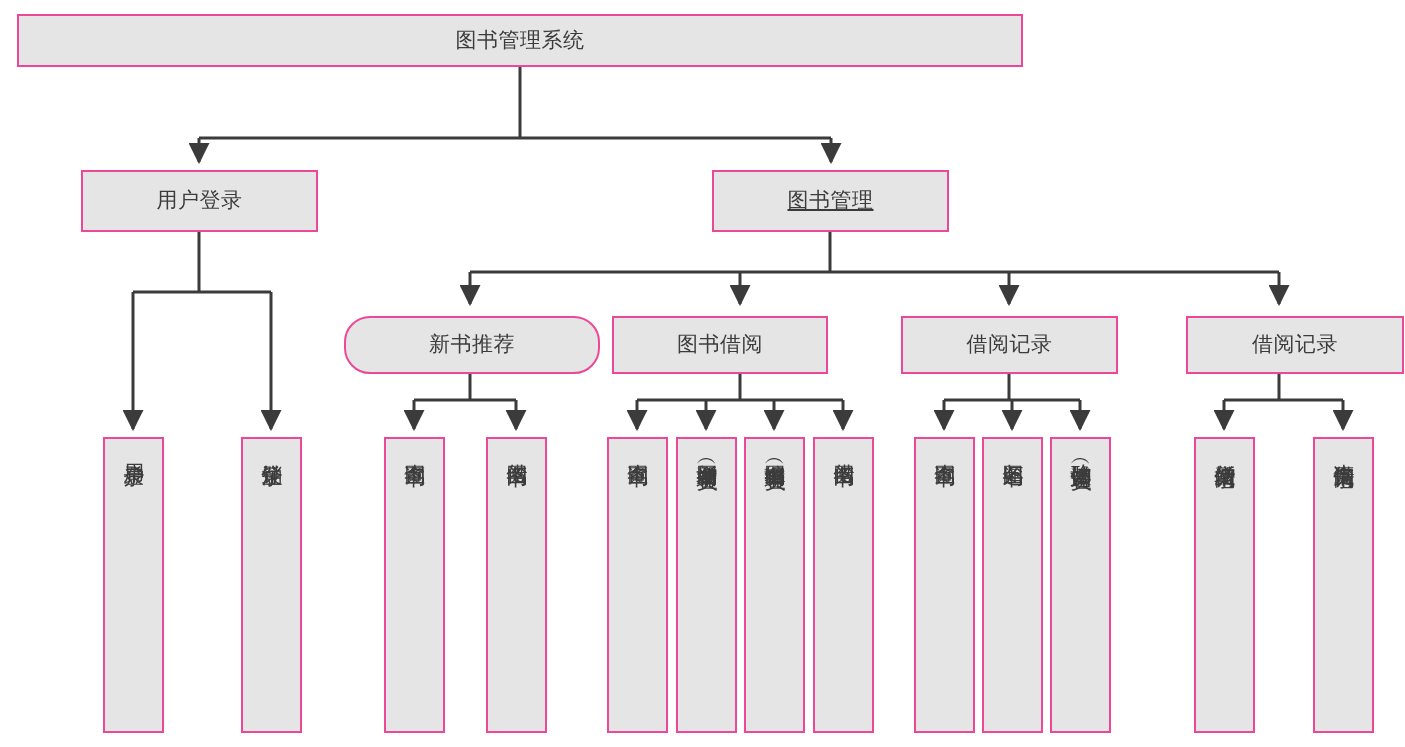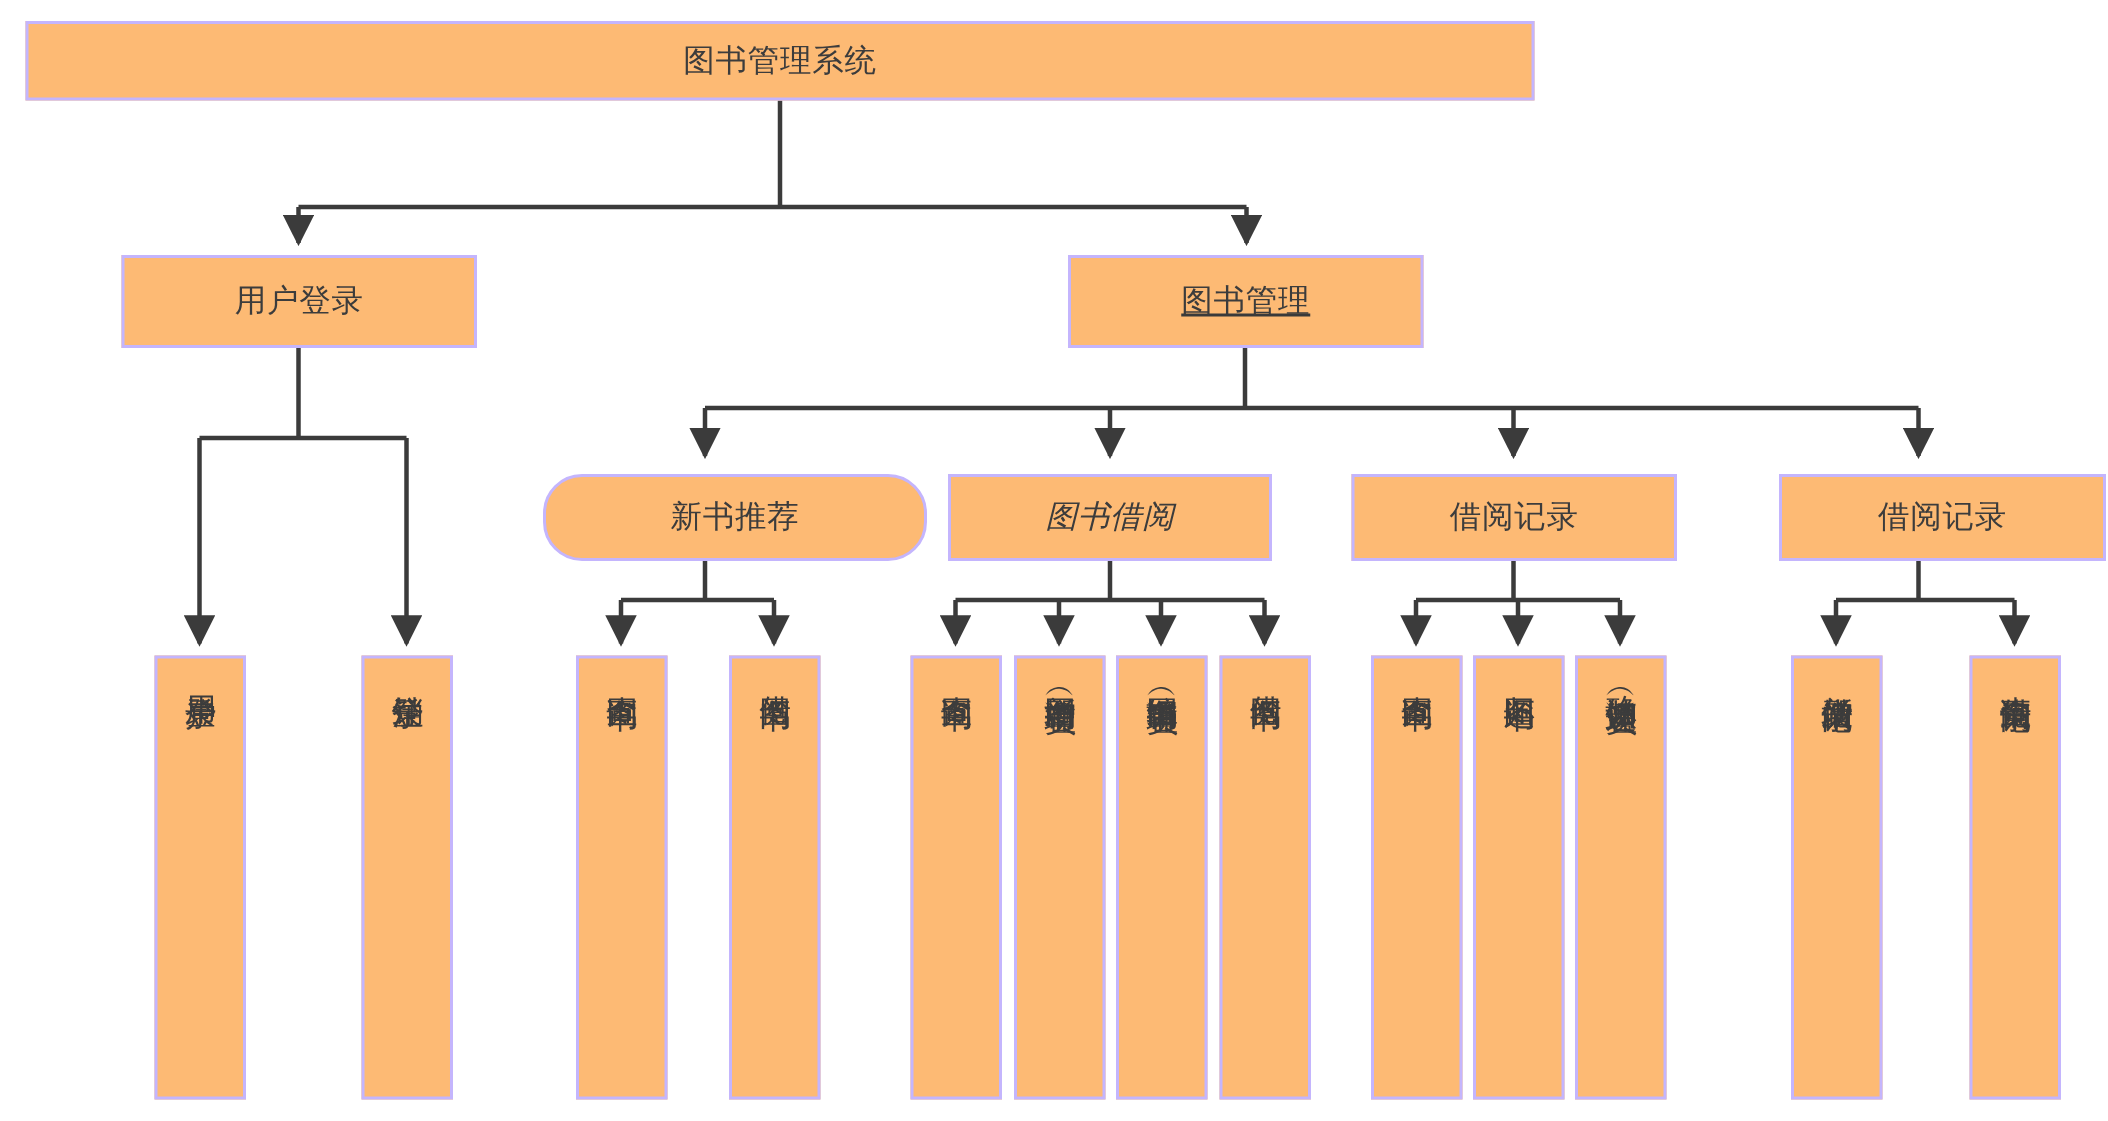--- a/index.html
+++ b/index.html
@@ -23,22 +23,22 @@
     position: absolute;
     left: 0;
     top: 0;
     width: 1405px;
     height: 747px;
     pointer-events: none;
   }
   .node {
     position: absolute;
     box-sizing: border-box;
-    background: #fdba74;
-    border: 2px solid #c4b5fd;
+    background: #e5e5e5;
+    border: 2px solid #ec4899;
     display: flex;
     align-items: center;
     justify-content: center;
     z-index: 2;
   }
   .node .label {
     font-size: 21px;
     line-height: 1.12;
     color: #3c3c3c;
     letter-spacing: 0.5px;
@@ -132,25 +132,25 @@
   </div>
 
   <div class="node h" style="left:81px; top:170px; width:237px; height:62px;">
     <span class="label">用户登录</span>
   </div>
 
   <div class="node h" style="left:712px; top:170px; width:237px; height:62px;text-decoration:underline;">
     <span class="label">图书管理</span>
   </div>
 
-  <div class="node h" style="left:362px; top:316px; width:256px; height:58px;border-radius:26px;">
+  <div class="node h" style="left:344px; top:316px; width:256px; height:58px;border-radius:26px;">
     <span class="label">新书推荐</span>
   </div>
 
-  <div class="node h" style="left:632px; top:316px; width:216px; height:58px;font-style:italic;">
+  <div class="node h" style="left:612px; top:316px; width:216px; height:58px;">
     <span class="label">图书借阅</span>
   </div>
 
   <div class="node h" style="left:901px; top:316px; width:217px; height:58px;">
     <span class="label">借阅记录</span>
   </div>
 
   <div class="node h" style="left:1170px; top:316px; width:218px; height:58px;margin-left:16px;">
     <span class="label">借阅记录</span>
   </div>

